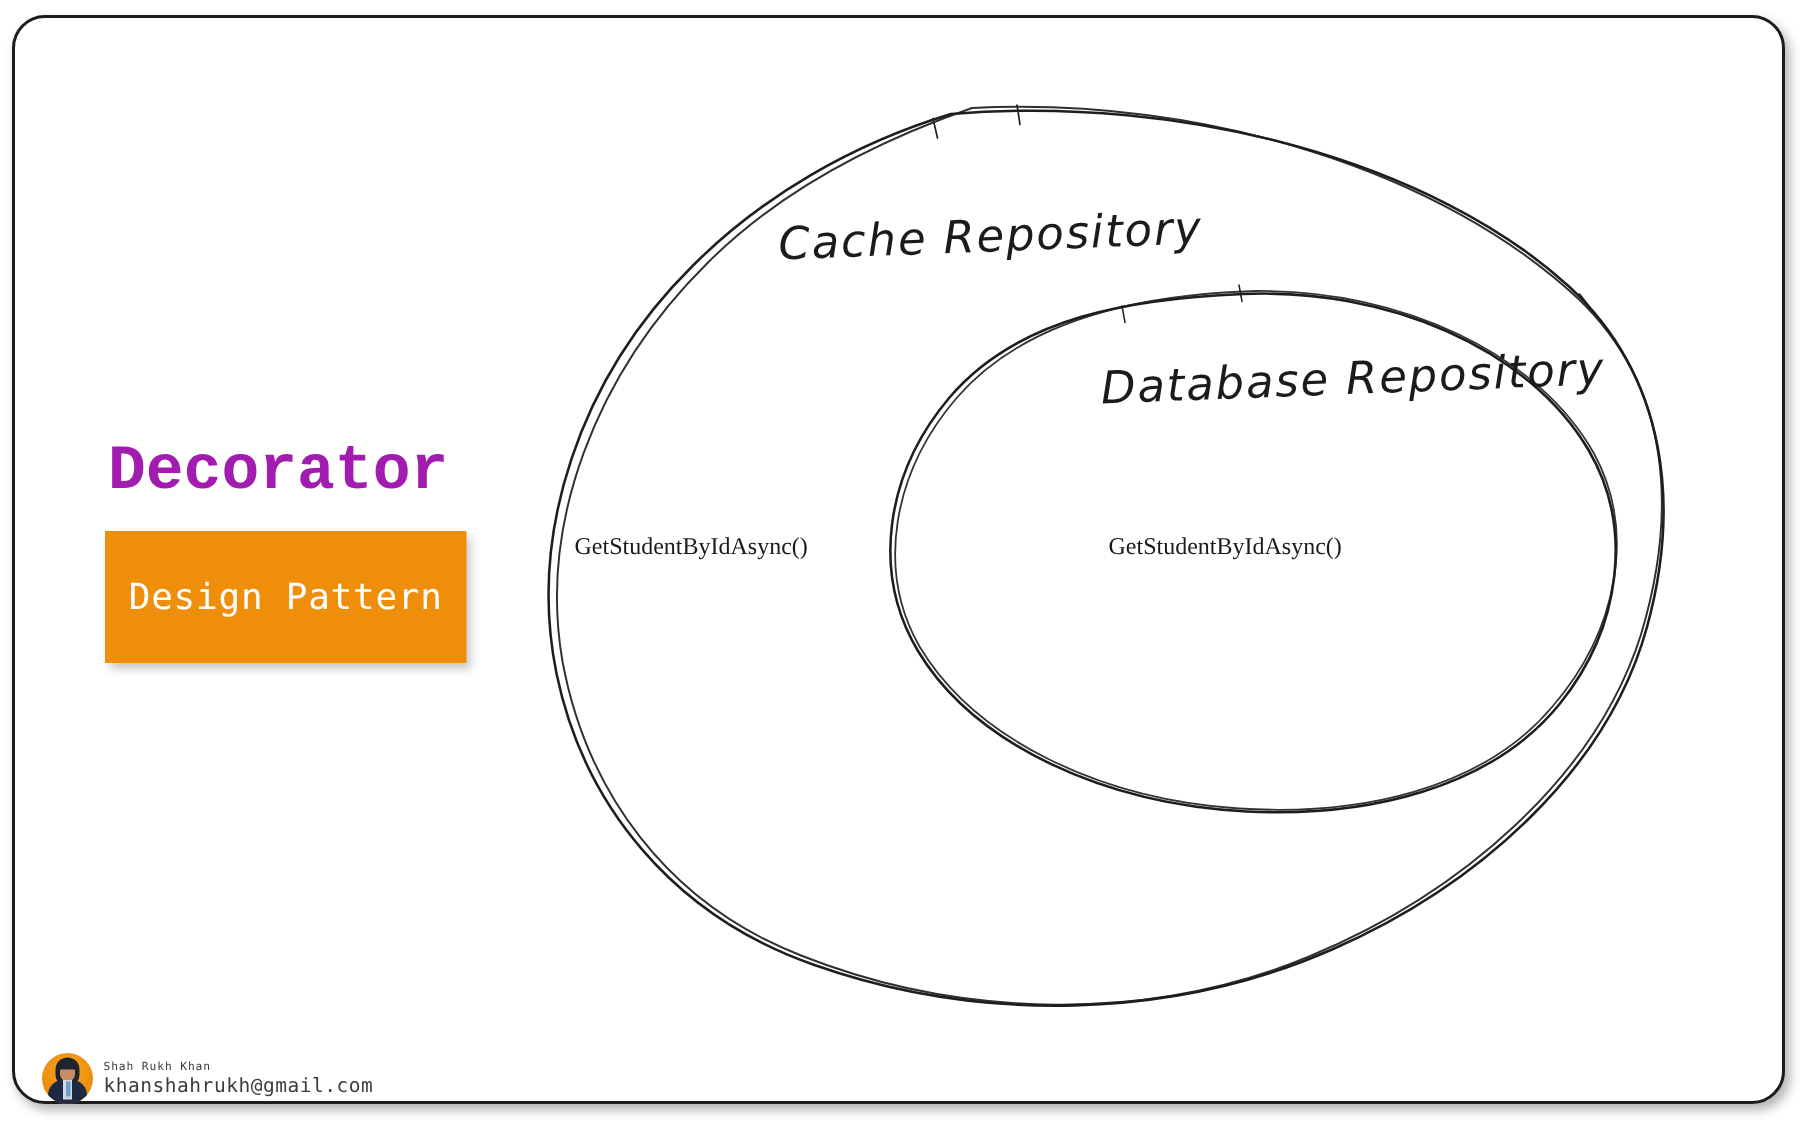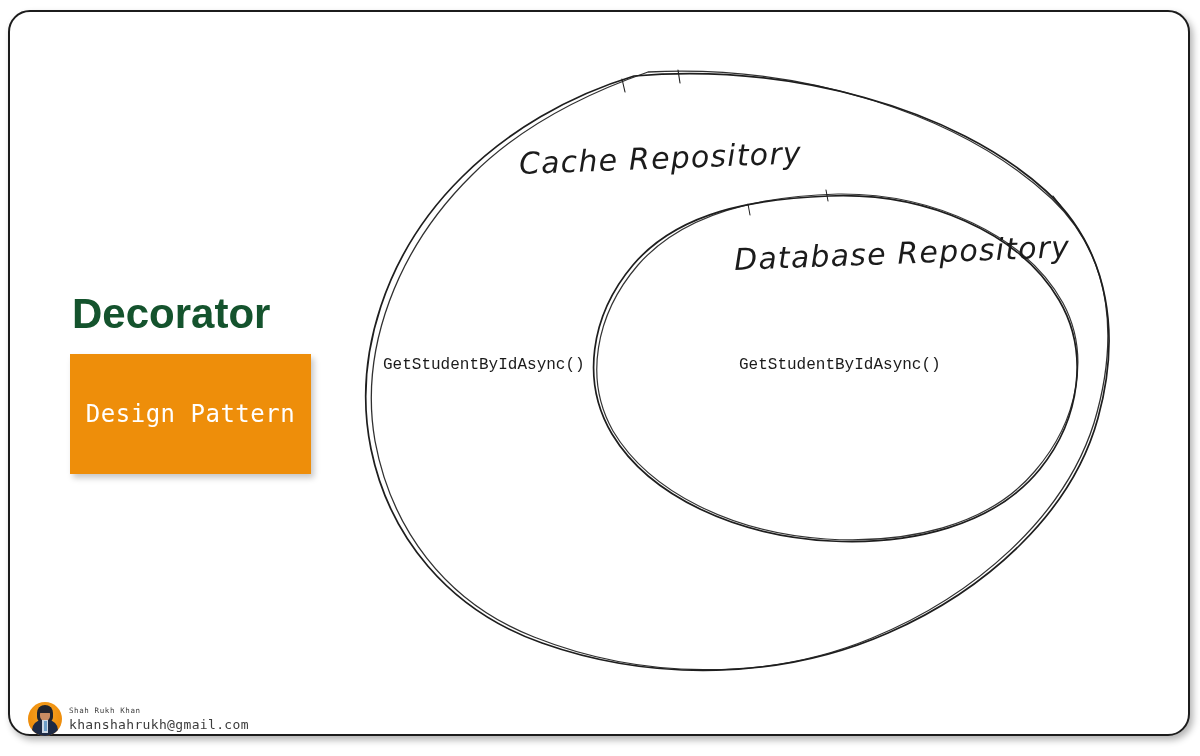--- a/index.html
+++ b/index.html
@@ -33,32 +33,32 @@
   }
 
   
   #title-block {
     position: absolute;
     left: 70px;
     top: 292px;
     width: 300px;
   }
   #page-title {
-    font-family: Liberation Sans, sans-serif;
+    font-family: Liberation Mono, monospace;
     font-size: 42px;
     font-weight: 700;
-    color: #14532d;
+    color: #a21caf;
     letter-spacing: 0px;
     line-height: 1.05;
     margin: 0 0 18px 2px;
     white-space: nowrap;
   }
   #subtitle-badge {
     width: 241px;
-    height: 120px;
+    height: 88px;
     background: #ee8e0a;
     display: flex;
     align-items: center;
     justify-content: center;
     box-shadow: 3px 4px 6px rgba(0,0,0,0.22);
   }
   #subtitle-text {
     font-family: "DejaVu Sans Mono", "Liberation Mono", monospace;
     font-size: 24px;
     font-weight: 400;
@@ -102,21 +102,21 @@
     top: 146px;
     transform: rotate(-2.2deg);
   }
   #label-database {
     left: 734px;
     top: 242px;
     transform: rotate(-2.2deg);
   }
   .method-label {
     position: absolute;
-    font-family: Liberation Mono, monospace;
+    font-family: Liberation Serif, serif;
     font-size: 16px;
     color: #1b1b1b;
     white-space: nowrap;
     letter-spacing: 0px;
   }
   #method-outer {
     left: 383px;
     top: 356px;
   }
   #method-inner {

